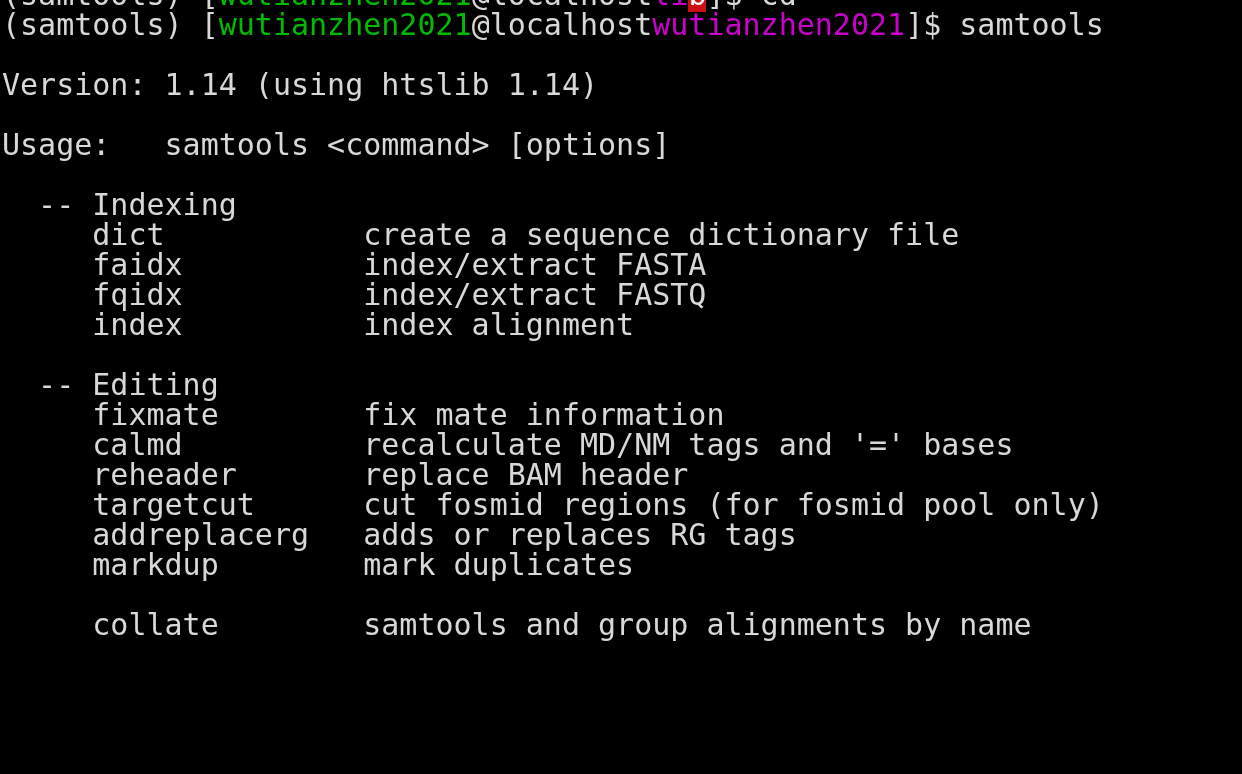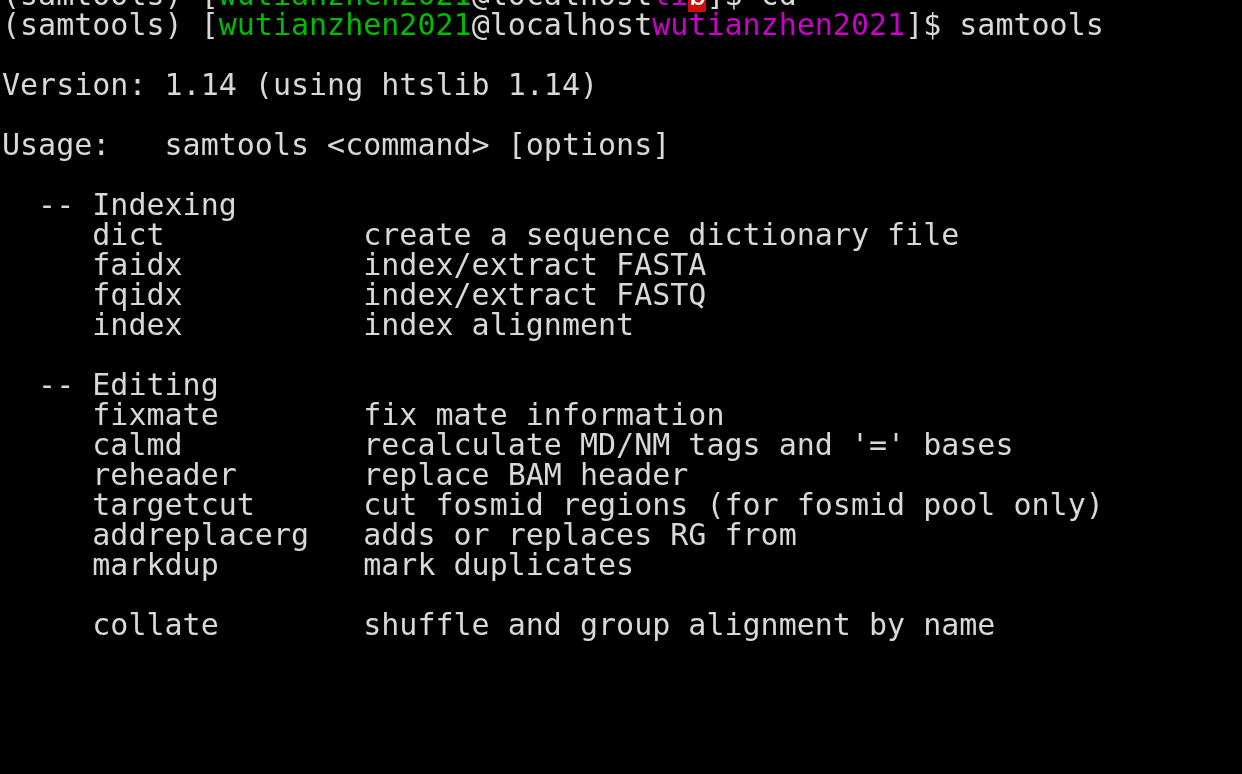--- a/index.html
+++ b/index.html
@@ -84,24 +84,24 @@
       <div class="line"><span class="c-fg">     dict           create a sequence dictionary file</span></div>
       <div class="line"><span class="c-fg">     faidx          index/extract FASTA</span></div>
       <div class="line"><span class="c-fg">     fqidx          index/extract FASTQ</span></div>
       <div class="line"><span class="c-fg">     index          index alignment</span></div>
       <div class="line"><span class="c-fg"></span></div>
       <div class="line"><span class="c-fg">  -- Editing</span></div>
       <div class="line"><span class="c-fg">     fixmate        fix mate information</span></div>
       <div class="line"><span class="c-fg">     calmd          recalculate MD/NM tags and '=' bases</span></div>
       <div class="line"><span class="c-fg">     reheader       replace BAM header</span></div>
       <div class="line"><span class="c-fg">     targetcut      cut fosmid regions (for fosmid pool only)</span></div>
-      <div class="line"><span class="c-fg">     addreplacerg   adds or replaces RG from</span></div>
+      <div class="line"><span class="c-fg">     addreplacerg   adds or replaces RG tags</span></div>
       <div class="line"><span class="c-fg">     markdup        mark duplicates</span></div>
       <div class="line"><span class="c-fg"></span></div>
-      <div class="line"><span class="c-fg">     collate        shuffle and group alignment by name</span></div>
+      <div class="line"><span class="c-fg">     collate        samtools and group alignments by name</span></div>
     </div>
 
   <div id="search-button" style="background: rgb(58, 14, 14); color: rgb(151, 151, 151);">
     <svg width="40" height="43" viewBox="0 0 40 43">
       <circle cx="18" cy="19" r="8.5" fill="none" stroke="currentColor" stroke-width="2.6"></circle>
       <line x1="24.5" y1="25.5" x2="34" y2="35" stroke="currentColor" stroke-width="2.8" stroke-linecap="round"></line>
     </svg>
   </div>
 
   <div id="taskbar-peek-icon"></div>

